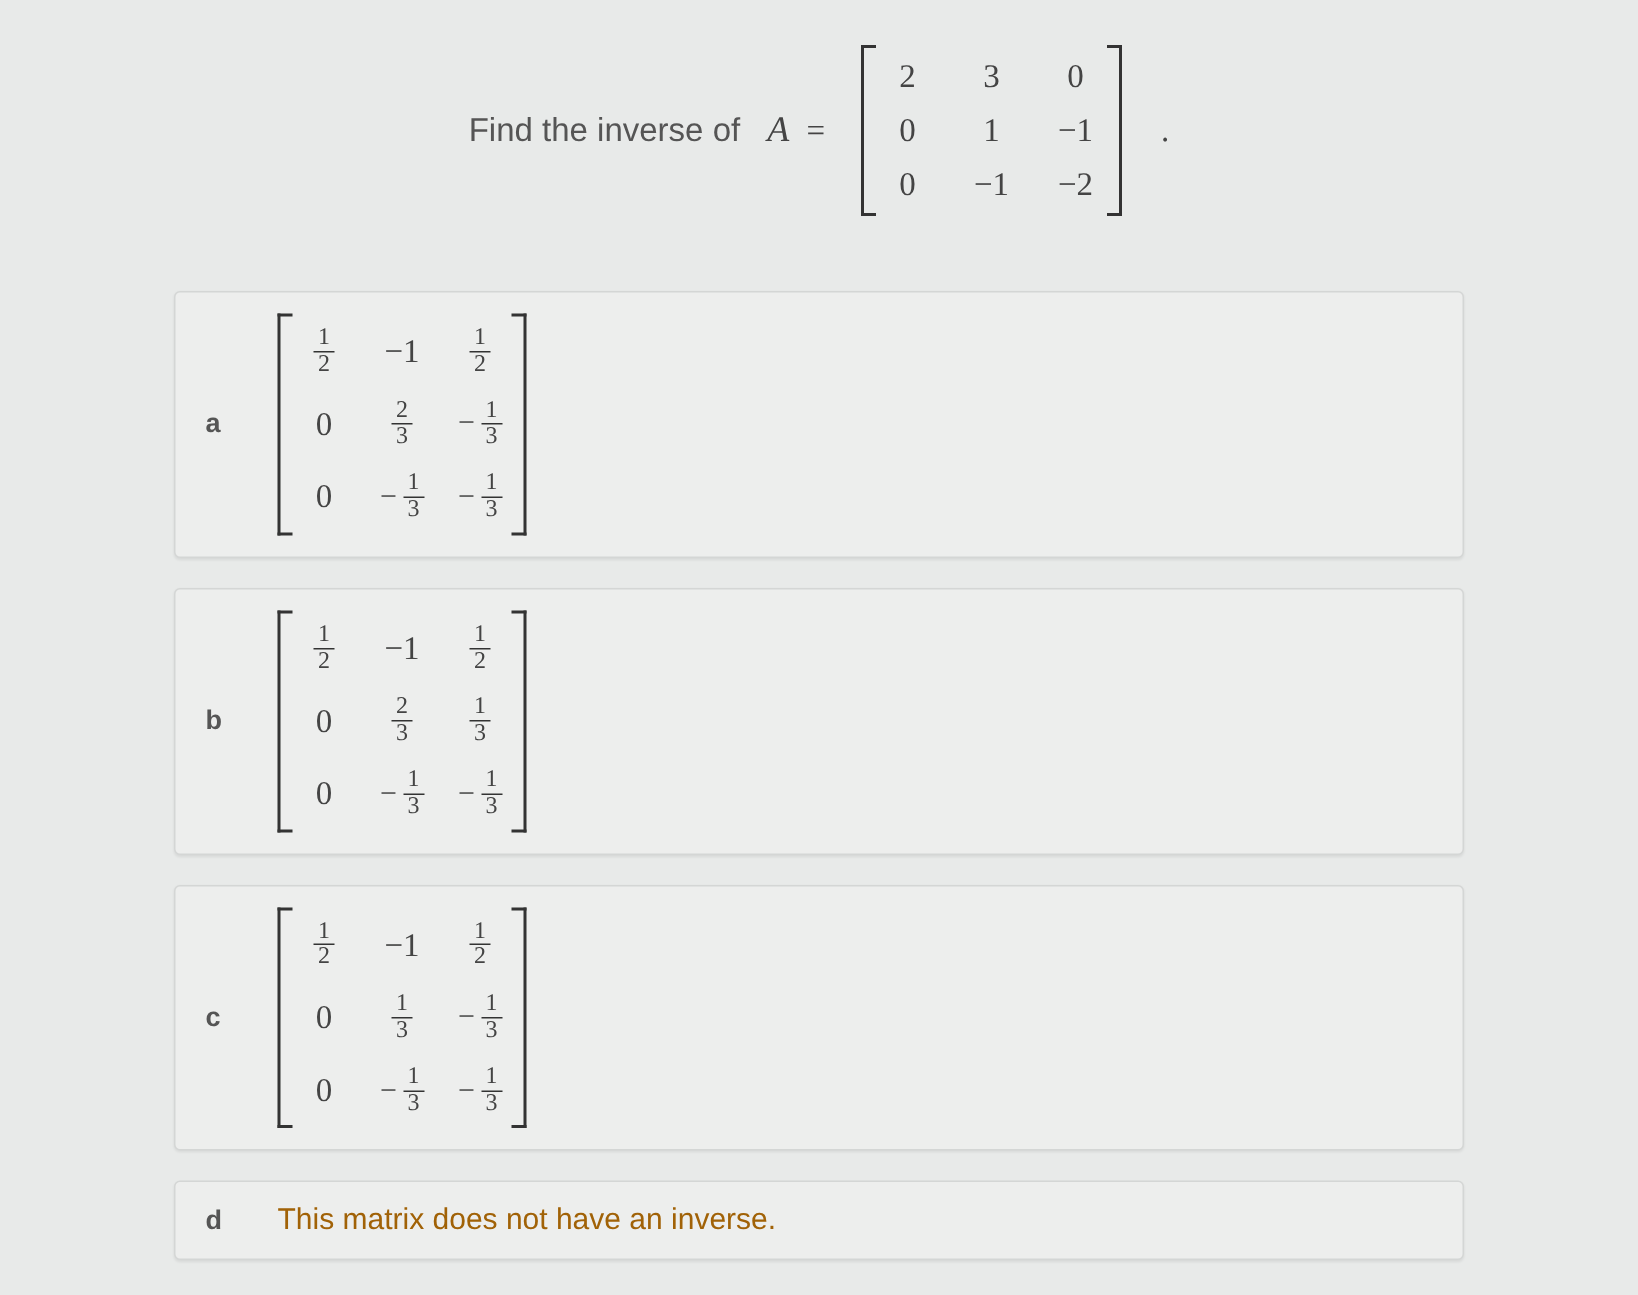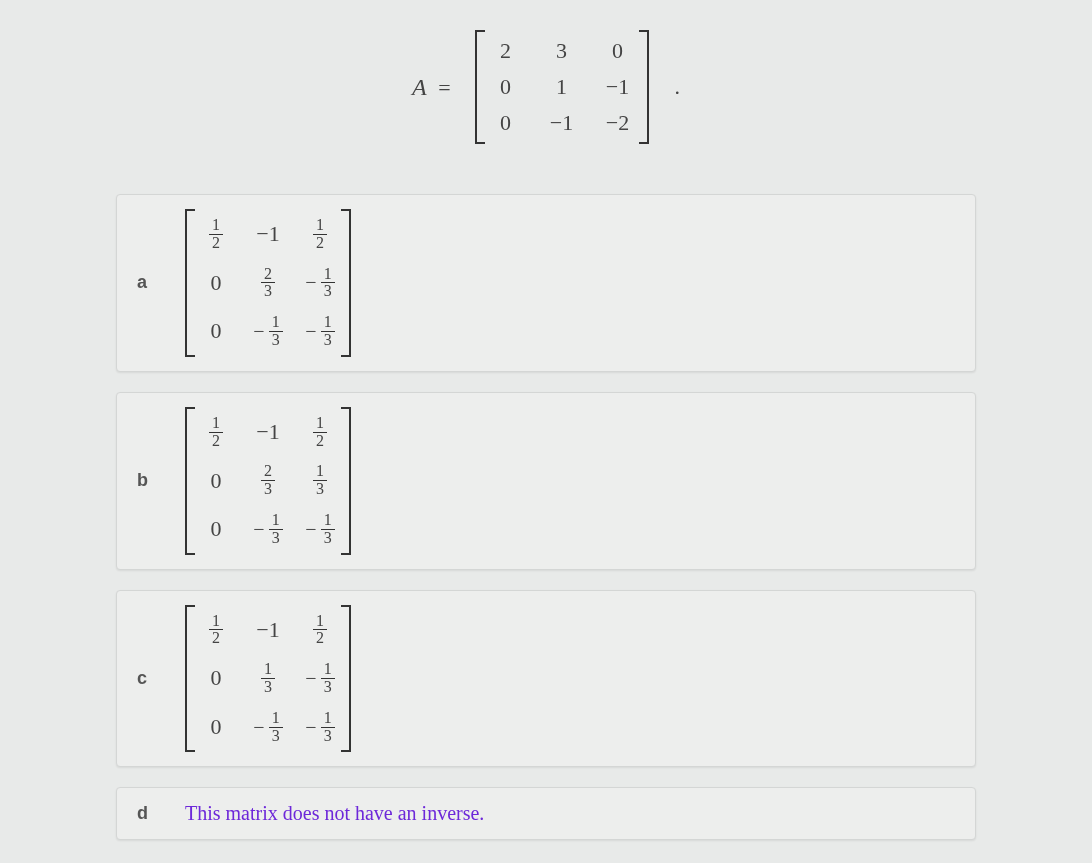--- a/index.html
+++ b/index.html
@@ -97,30 +97,31 @@
     font-weight: bold;
     font-size: 18px;
     color: #555;
     min-width: 20px;
   }
   .option .matrix-body {
     row-gap: 14px;
     column-gap: 22px;
   }
   .option-text {
-    font-family: Liberation Serif, serif;
+    font-family: Liberation Sans, sans-serif;
     font-size: 20px;
-    color: #6d28d9;
+    color: #a16207;
   }
   .dot { font-size: 22px; margin-left: 8px; }
 </style>
 </head>
 <body>
 
 <div class="question">
+  <span class="question-text">Find the inverse of</span>
   <span>
     <span class="math-var">A</span>
     <span style="margin:0 6px;">=</span>
   </span>
   <span class="matrix">
     <span class="bracket-left"></span>
     <span class="matrix-body" id="q-matrix">
         <span class="cell">2</span>
         <span class="cell">3</span>
         <span class="cell">0</span>

